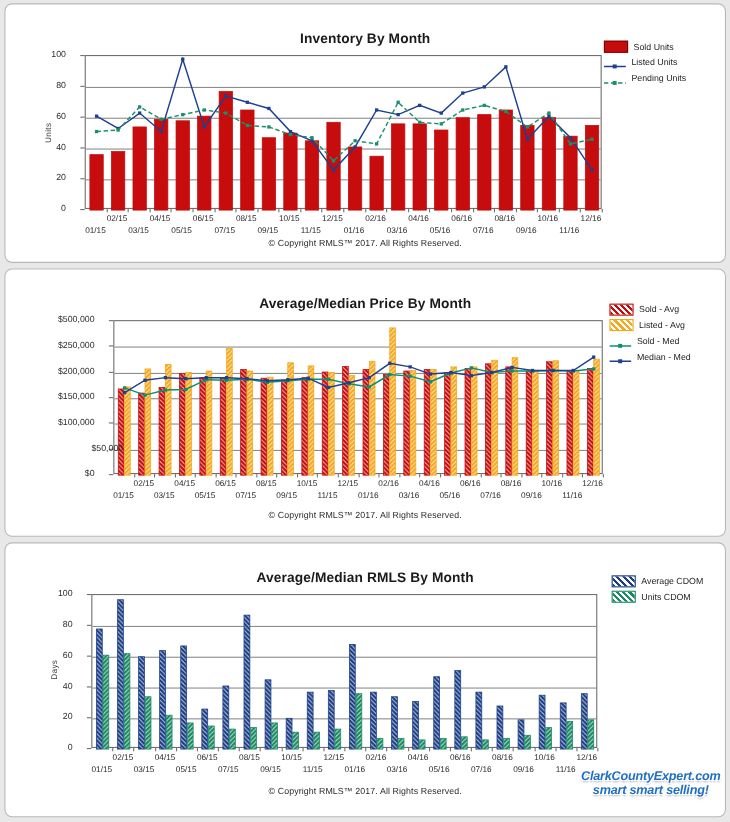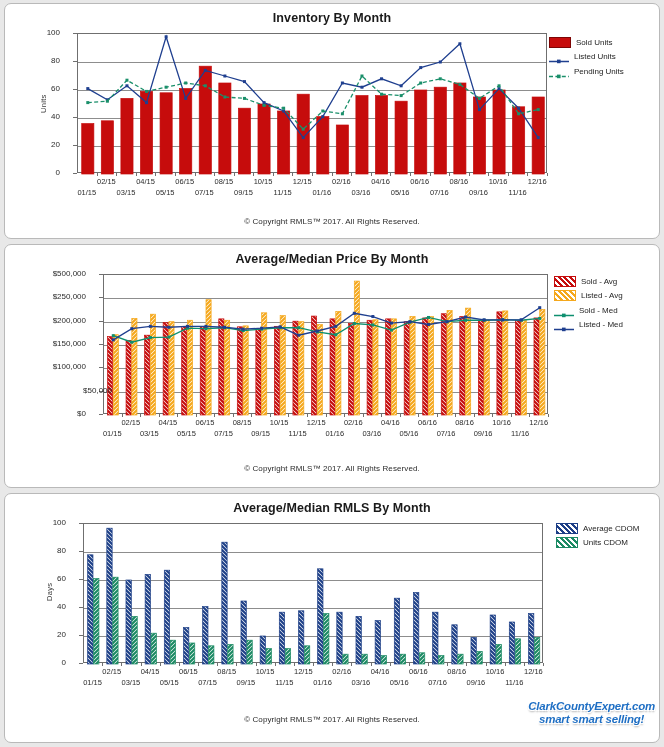--- a/index.html
+++ b/index.html
@@ -21,21 +21,21 @@
   }
   #panel-inventory{height:236px;}
   #panel-price{height:244px;}
   #panel-cdom{height:250px;}
 
   .chart-title{
     text-align:center;
     font-size:12.5px;
     font-weight:bold;
     color:#1a1a1a;
-    padding-top:7px;
+    padding-top:24px;
     letter-spacing:.1px;
   }
   .plot-wrap{position:relative;}
 
   .ylabel{
     position:absolute;
     font-size:7.5px;
     color:#3a3a3a;
     transform:rotate(-90deg);
     transform-origin:left top;
@@ -464,21 +464,21 @@
               <line x1="0" y1="4.5" x2="20" y2="4.5" stroke="#0e8f6f" stroke-width="1.4"></line>
               <rect x="8" y="2.6" width="3.6" height="3.6" fill="#0e8f6f"></rect>
             </svg></div>
           <span class="legend-label">Sold - Med</span>
         </div>
         <div class="legend-row">
           <div class="legend-line"><svg width="20" height="9">
               <line x1="0" y1="4.5" x2="20" y2="4.5" stroke="#1f3f8f" stroke-width="1.4"></line>
               <rect x="8" y="2.6" width="3.6" height="3.6" fill="#1f3f8f"></rect>
             </svg></div>
-          <span class="legend-label">Listed - Med</span>
+          <span class="legend-label">Median - Med</span>
         </div>
       </div>
     <div class="copyright" style="top:219px;left:0;">© Copyright RMLS™ 2017.  All Rights Reserved.</div>
   </div>
 
   <div class="panel" id="panel-cdom">
     <div class="chart-title">Average/Median RMLS By Month</div>
     <div class="plot-wrap" id="plot-cdom">
         <div class="axisbox" style="left: 78px; top: 8px; width: 460px; height: 140px;">
           <div class="gridline" style="top: 112px;"></div>

